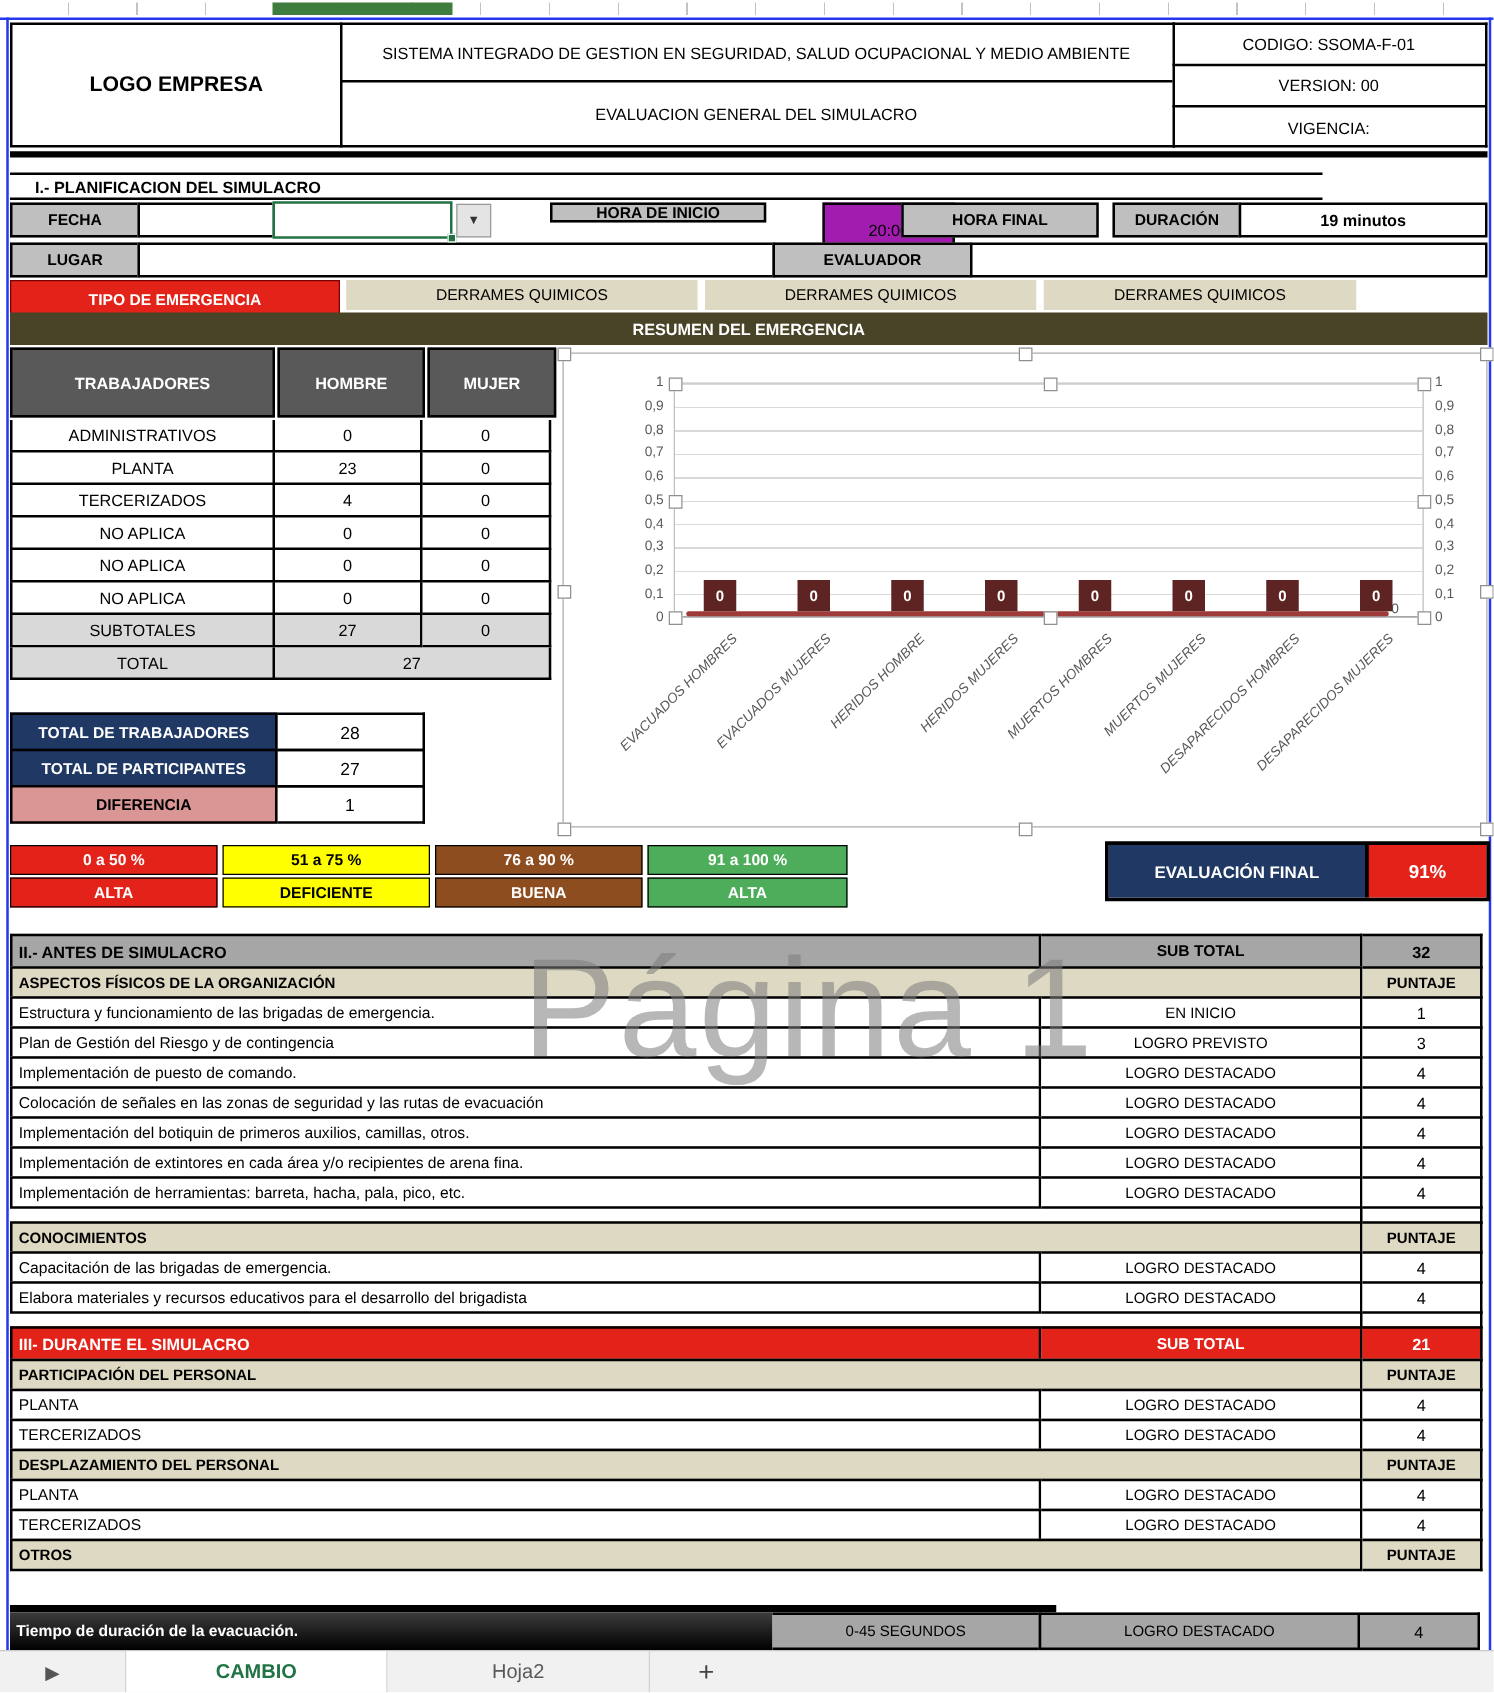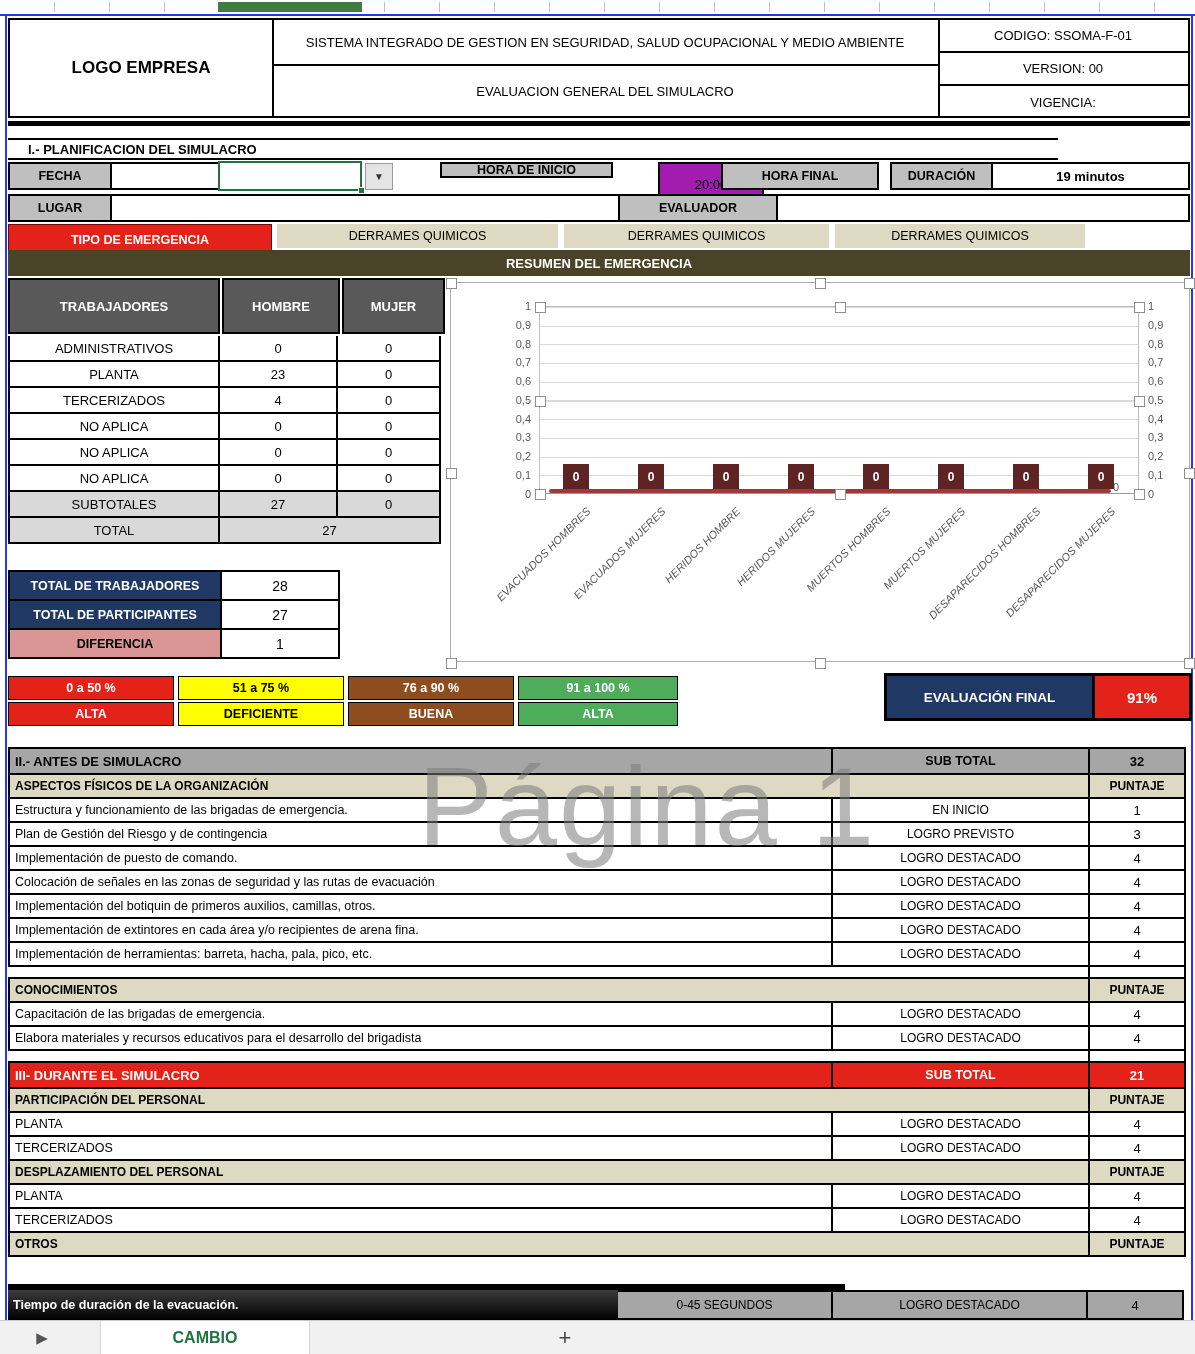--- a/index.html
+++ b/index.html
@@ -349,18 +349,19 @@
     <div class="fx" style="width:96px;height:30px;background:#a6a6a6;border:2px solid #000;border-left:none;box-sizing:border-box;font-size:13px;">4</div>
   </div>
 
   <div class="r" style="left:418px;top:742px;font-size:112px;color:#7d7d7d;opacity:0.55;z-index:5;white-space:nowrap;letter-spacing:2px;">Página 1</div>
 
   <div class="r" style="left:0;top:1320px;width:1195px;height:34px;background:#f1f1f1;border-top:1px solid #c9c9c9;z-index:7;">
     <div class="fx" style="position:absolute;left:22px;top:0;width:40px;height:34px;color:#555;font-size:15px;">
         <span>▶</span>
       </div>
     <div class="fx b" style="position:absolute;left:100px;top:0;width:210px;height:34px;background:#fff;color:#217346;font-size:16px;border-left:1px solid #d4d4d4;border-right:1px solid #d4d4d4;box-sizing:border-box;">CAMBIO</div>
+    <div class="fx" style="position:absolute;left:310px;top:0;width:210px;height:34px;color:#595959;font-size:16px;border-right:1px solid #d4d4d4;box-sizing:border-box;">Hoja2</div>
     <div class="fx" style="position:absolute;left:540px;top:0;width:50px;height:34px;color:#444;font-size:22px;font-weight:300;">
         <span>+</span>
       </div>
   </div>
 
 </div>
 
 </body></html>

